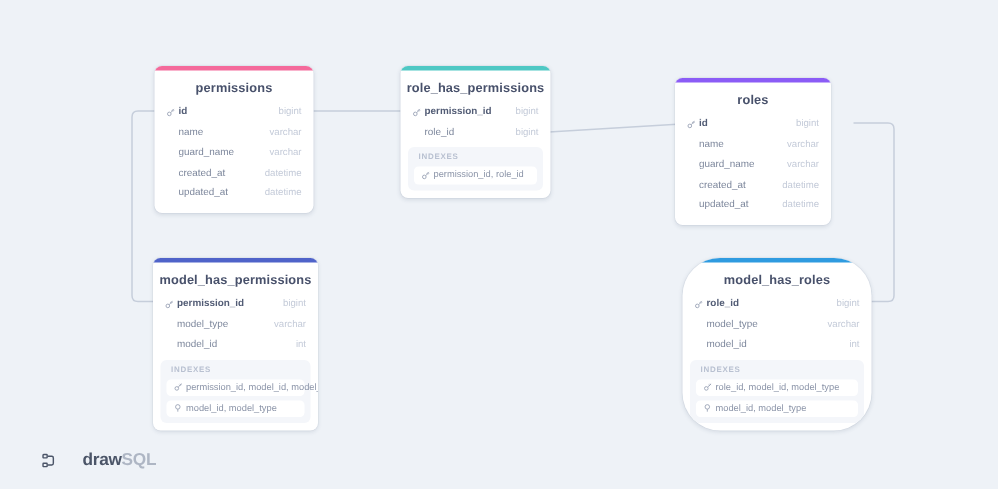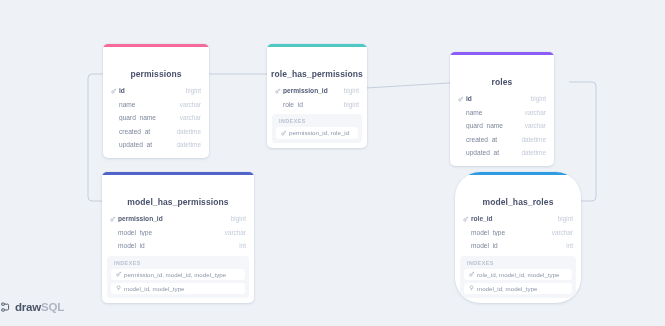--- a/index.html
+++ b/index.html
@@ -41,21 +41,21 @@
   .accent-bar {
     height: 3px;
     width: 100%;
     border-radius: 3px 3px 0 0;
   }
   .table-title {
     text-align: center;
     font-size: 8.5px;
     color: #48516b;
     font-weight: bold;
-    padding: 22px 4px 5px 4px;
+    padding: 6px 4px 5px 4px;
     letter-spacing: 0.1px;
   }
   .col-row {
     display: flex;
     align-items: center;
     padding: 0 8px 0 7px;
     height: 13.5px;
     font-size: 6.6px;
     color: #7d879c;
     white-space: nowrap;
@@ -117,25 +117,25 @@
     flex: 0 0 8px;
     display: flex;
     align-items: center;
     justify-content: center;
     margin-right: 1px;
   }
 
   
   #logo {
     position: absolute;
-    left: 1px;
+    left: 28px;
     bottom: 13px;
     display: flex;
     align-items: center;
-    gap: 3px;
+    gap: 16px;
   }
   .logo-mark {
     display: flex;
     align-items: center;
   }
   .logo-text {
     font-size: 11.5px;
     font-weight: bold;
     letter-spacing: -0.2px;
   }
@@ -267,21 +267,21 @@
       <span class="col-type">datetime</span>
     </div>
     <div class="col-row">
       <span class="col-icon"></span>
       <span class="col-name">updated_at</span>
       <span class="col-type">datetime</span>
     </div>
     <div class="rows-pad-bottom"></div>
   </div>
 
-  <div class="table-card" style="left:102px; top:172px; width:152px;">
+  <div class="table-card" style="left:102px; top:172px; width:110px;">
     <div class="accent-bar" style="background:#4f63c9;"></div>
     <div class="table-title">model_has_permissions</div>
 
     <div class="col-row">
       <span class="col-icon">
         <svg width="6" height="6" viewBox="0 0 16 16">
             <g fill="none" stroke="#9aa3b5" stroke-width="1.6">
               <circle cx="5" cy="10.5" r="3.2"></circle>
               <path d="M7.4 8.2 L13.5 2.2 M11 2.4 L13.2 4.6 M9.3 4 L11.3 6"></path>
             </g>

